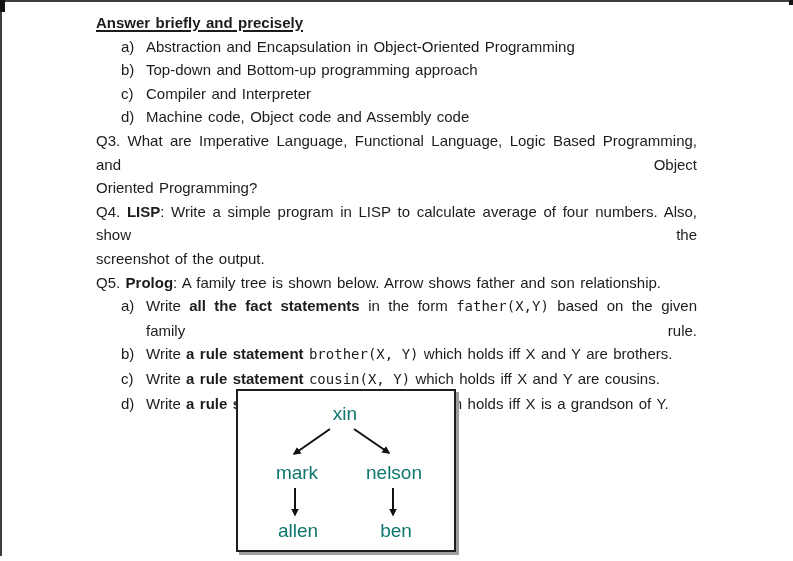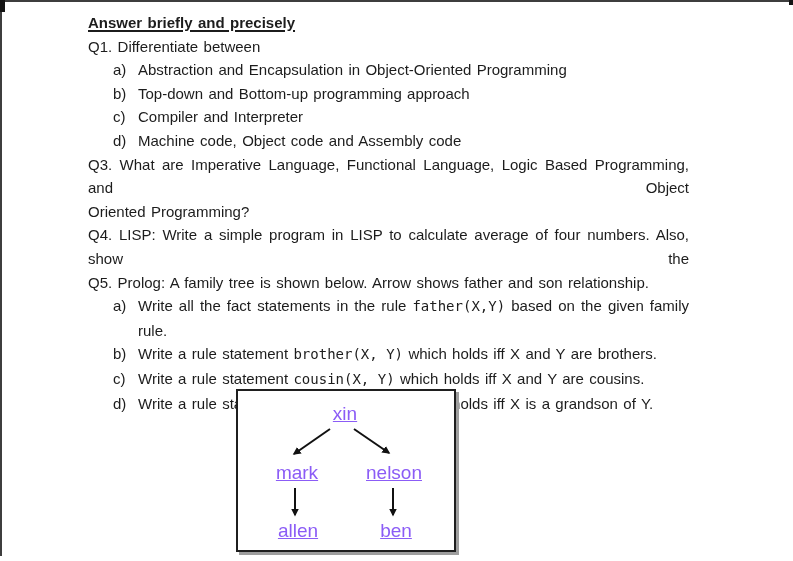--- a/index.html
+++ b/index.html
@@ -12,69 +12,68 @@
     overflow:hidden;
     -webkit-font-smoothing:antialiased;
   }
   
   .edge-top  { position:absolute; top:0; left:0; width:793px; height:2px; background:#3e3e3e; }
   .edge-left { position:absolute; top:0; left:0; width:2px;  height:556px; background:#3e3e3e; }
   .corner-tl { position:absolute; top:0; left:0; width:5px; height:12px; background:#141414; }
   .corner-tr { position:absolute; top:0; right:0; width:4px; height:5px; background:#141414; }
 
   .content {
-    position:absolute; left:88px; top:11px; width:601px;
+    position:absolute; left:96px; top:11px; width:601px;
     font-size:15px; word-spacing:1.2px;
   }
   .row { line-height:23.6px; min-height:23.6px; text-align:left; }
   .stretch { text-align:justify; text-align-last:justify; }
   .title-row span {
     font-weight:700; text-decoration:underline;
     text-decoration-thickness:1.5px; text-underline-offset:2px;
   }
-  b { font-weight:400; }
+  b { font-weight:700; }
   .codefont {
     font-family:"DejaVu Sans Mono","Liberation Mono",monospace;
     font-size:14px; word-spacing:0;
   }
   .item { position:relative; }
   .item .letter { position:absolute; left:25px; top:0; }
   .item .itext { margin-left:50px; }
   .item .itext.stretch { text-align:justify; text-align-last:justify; }
 
   
   .treebox {
     position:absolute; left:236px; top:389px; width:220px; height:163px;
     border:2px solid #1f1f1f; background:#ffffff;
     box-shadow:3px 3px 0 #9e9e9e;
   }
   .treebox .node {
     position:absolute; transform:translateX(-50%);
-    font-size:19px; line-height:20px; color:#8b5cf6; white-space:nowrap;text-decoration:underline;
+    font-size:19px; line-height:20px; color:#0f766e; white-space:nowrap;
   }
   .node-xin    { left:107px; top:13px;  }
   .node-mark   { left:59px;  top:72px;  }
   .node-nelson { left:156px; top:72px;  }
   .node-allen  { left:60px;  top:130px; }
   .node-ben    { left:158px; top:130px; }
   .tree-arrows { position:absolute; left:0; top:0; width:216px; height:159px; }
 </style>
 </head>
 <body>
 
 <div class="edge-top"></div>
 <div class="edge-left"></div>
 <div class="corner-tl"></div>
 <div class="corner-tr"></div>
 
 <div class="content">
 
   <div class="row title-row"><span>Answer briefly and precisely</span></div>
 
-  <div class="row"><span class="qlabel">Q1.</span> <span>Differentiate between</span></div>
 
   <div class="row item">
     <span class="letter">a)</span>
     <div class="itext">Abstraction and Encapsulation in Object-Oriented Programming</div>
   </div>
   <div class="row item">
     <span class="letter">b)</span>
     <div class="itext">Top-down and Bottom-up programming approach</div>
   </div>
   <div class="row item">
@@ -84,26 +83,27 @@
   <div class="row item">
     <span class="letter">d)</span>
     <div class="itext">Machine code, Object code and Assembly code</div>
   </div>
 
 
   <div class="row stretch"><span>Q3.</span> <span>What are Imperative Language, Functional Language, Logic Based Programming, and Object</span></div>
   <div class="row"><span>Oriented Programming?</span></div>
 
   <div class="row stretch"><span>Q4.</span> <b>LISP</b><span>: Write a simple program in LISP to calculate average of four numbers. Also, show the</span></div>
+  <div class="row"><span>screenshot of the output.</span></div>
 
   <div class="row"><span>Q5.</span> <b>Prolog</b><span>: A family tree is shown below. Arrow shows father and son relationship.</span></div>
 
   <div class="row item">
     <span class="letter">a)</span>
-    <div class="itext stretch"><span>Write </span><b>all the fact statements</b><span> in the rule </span><span class="codefont">father(X,Y)</span><span> based on the given family rule.</span></div>
+    <div class="itext stretch"><span>Write </span><b>all the fact statements</b><span> in the form </span><span class="codefont">father(X,Y)</span><span> based on the given family rule.</span></div>
   </div>
   <div class="row item">
     <span class="letter">b)</span>
     <div class="itext"><span>Write </span><b>a rule statement</b><span> </span><span class="codefont">brother(X, Y)</span><span> which holds iff X and Y are brothers.</span></div>
   </div>
   <div class="row item">
     <span class="letter">c)</span>
     <div class="itext"><span>Write </span><b>a rule statement</b><span> </span><span class="codefont">cousin(X, Y)</span><span> which holds iff X and Y are cousins.</span></div>
   </div>
   <div class="row item">

